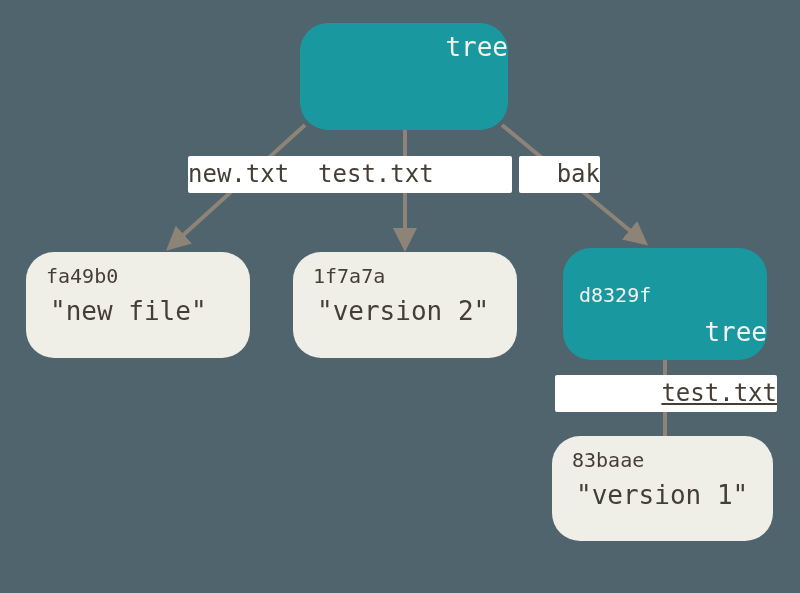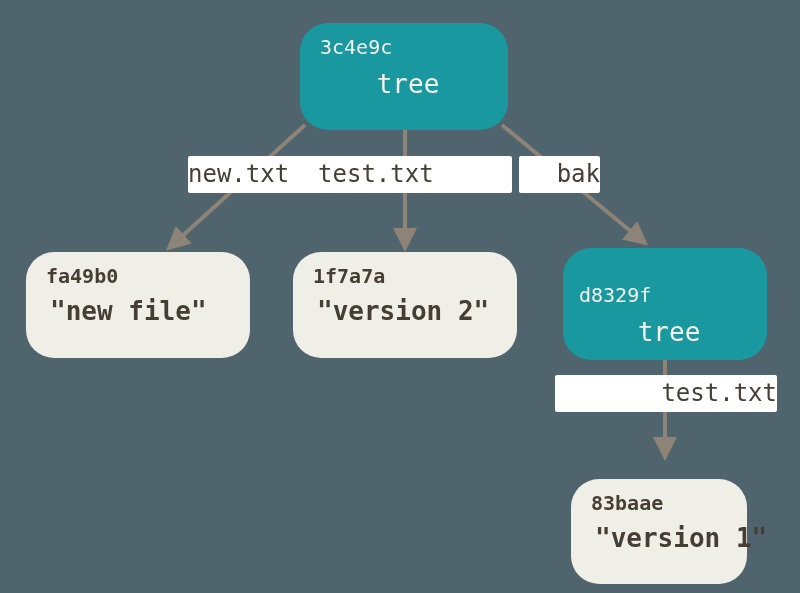--- a/index.html
+++ b/index.html
@@ -34,36 +34,35 @@
     border-radius: 28px;
     box-sizing: border-box;
   }
   .node-teal {
     background: var(--teal-node, #1a98a0);
     color: var(--light-text, #f4f2ec);
   }
   .node-cream {
     background: var(--cream-node, #f0efe7);
     color: var(--dark-text, #453e35);
-    font-weight: bold;
   }
   .node .hash {
     font-size: 20px;
     line-height: 26px;
     padding: 11px 0 0 20px;
     white-space: pre;
   }
   .node .content {
     font-size: 26px;
     line-height: 30px;
     padding: 7px 0 0 24px;
     white-space: pre;
   }
   .node-teal .content {
-    text-align: center;
+    text-align: right;
     padding-left: 8px;
     padding-top: 9px;
   }
   .edge-label {
     position: absolute;
     z-index: 3;
     background: var(--label-background, #ffffff);
     color: var(--dark-text, #453e35);
     font-size: 24px;
     height: 37px;
@@ -90,21 +89,20 @@
         <path d="M0,0 L6,3 L0,6 Z" fill="#8d8377"></path>
       </marker>
     </defs>
     <line x1="305" y1="125" x2="169" y2="248" marker-end="url(#arrowhead)"></line>
     <line x1="405" y1="128" x2="405" y2="248" marker-end="url(#arrowhead)"></line>
     <line x1="502" y1="125" x2="645" y2="243" marker-end="url(#arrowhead)"></line>
     <line x1="665" y1="356" x2="665" y2="457" marker-end="url(#arrowhead)"></line>
   </svg>
 
   <div class="node node-teal" style="left:300px; top:23px; width:208px; height:107px;">
-    <div class="hash">3c4e9c</div>
     <div class="content">tree</div>
   </div>
 
   <div class="edge-label align-left" style="left:188px; top:156px; width:324px;">new.txt  test.txt</div>
 
   <div class="edge-label align-center" style="left:519px; top:156px; width:81px;">bak</div>
 
   <div class="node node-cream" style="left:26px; top:252px; width:224px; height:106px;">
     <div class="hash">fa49b0</div>
     <div class="content">"new file"</div>
@@ -113,20 +111,20 @@
   <div class="node node-cream" style="left:293px; top:252px; width:224px; height:106px;">
     <div class="hash">1f7a7a</div>
     <div class="content">"version 2"</div>
   </div>
 
   <div class="node node-teal" style="left:563px; top:248px; width:204px; height:112px;">
     <div class="hash" style="padding-left:16px;margin-top:23px;">d8329f</div>
     <div class="content">tree</div>
   </div>
 
-  <div class="edge-label align-center" style="left:555px; top:375px; width:222px;">test.txt</div>
+  <div class="edge-label align-center" style="left:555px; top:375px; width:222px;text-decoration:underline;">test.txt</div>
 
-  <div class="node node-cream" style="left:552px; top:479px; width:176px; height:105px;margin-left:19px;">
+  <div class="node node-cream" style="left:552px; top:436px; width:221px; height:105px;">
     <div class="hash">83baae</div>
     <div class="content">"version 1"</div>
   </div>
 
 </div>
 
 </body></html>

